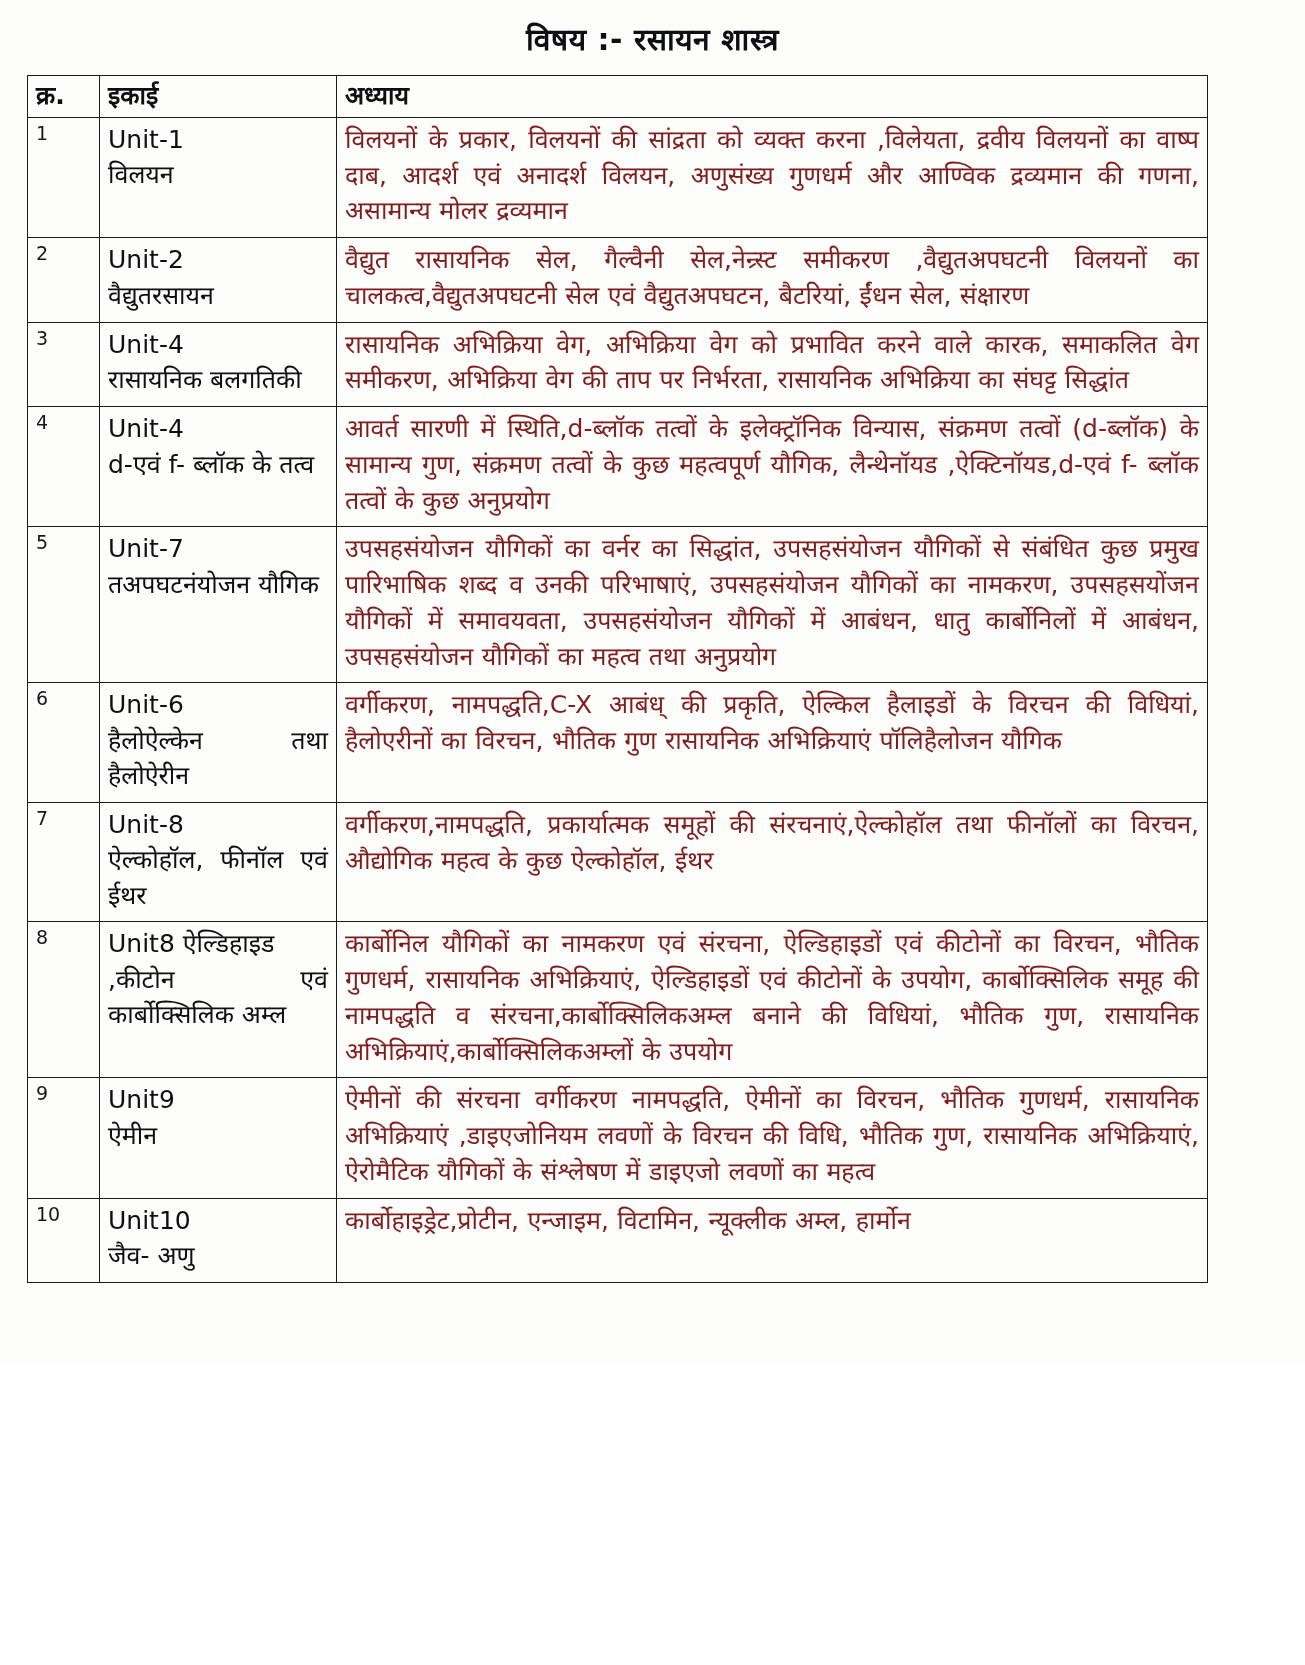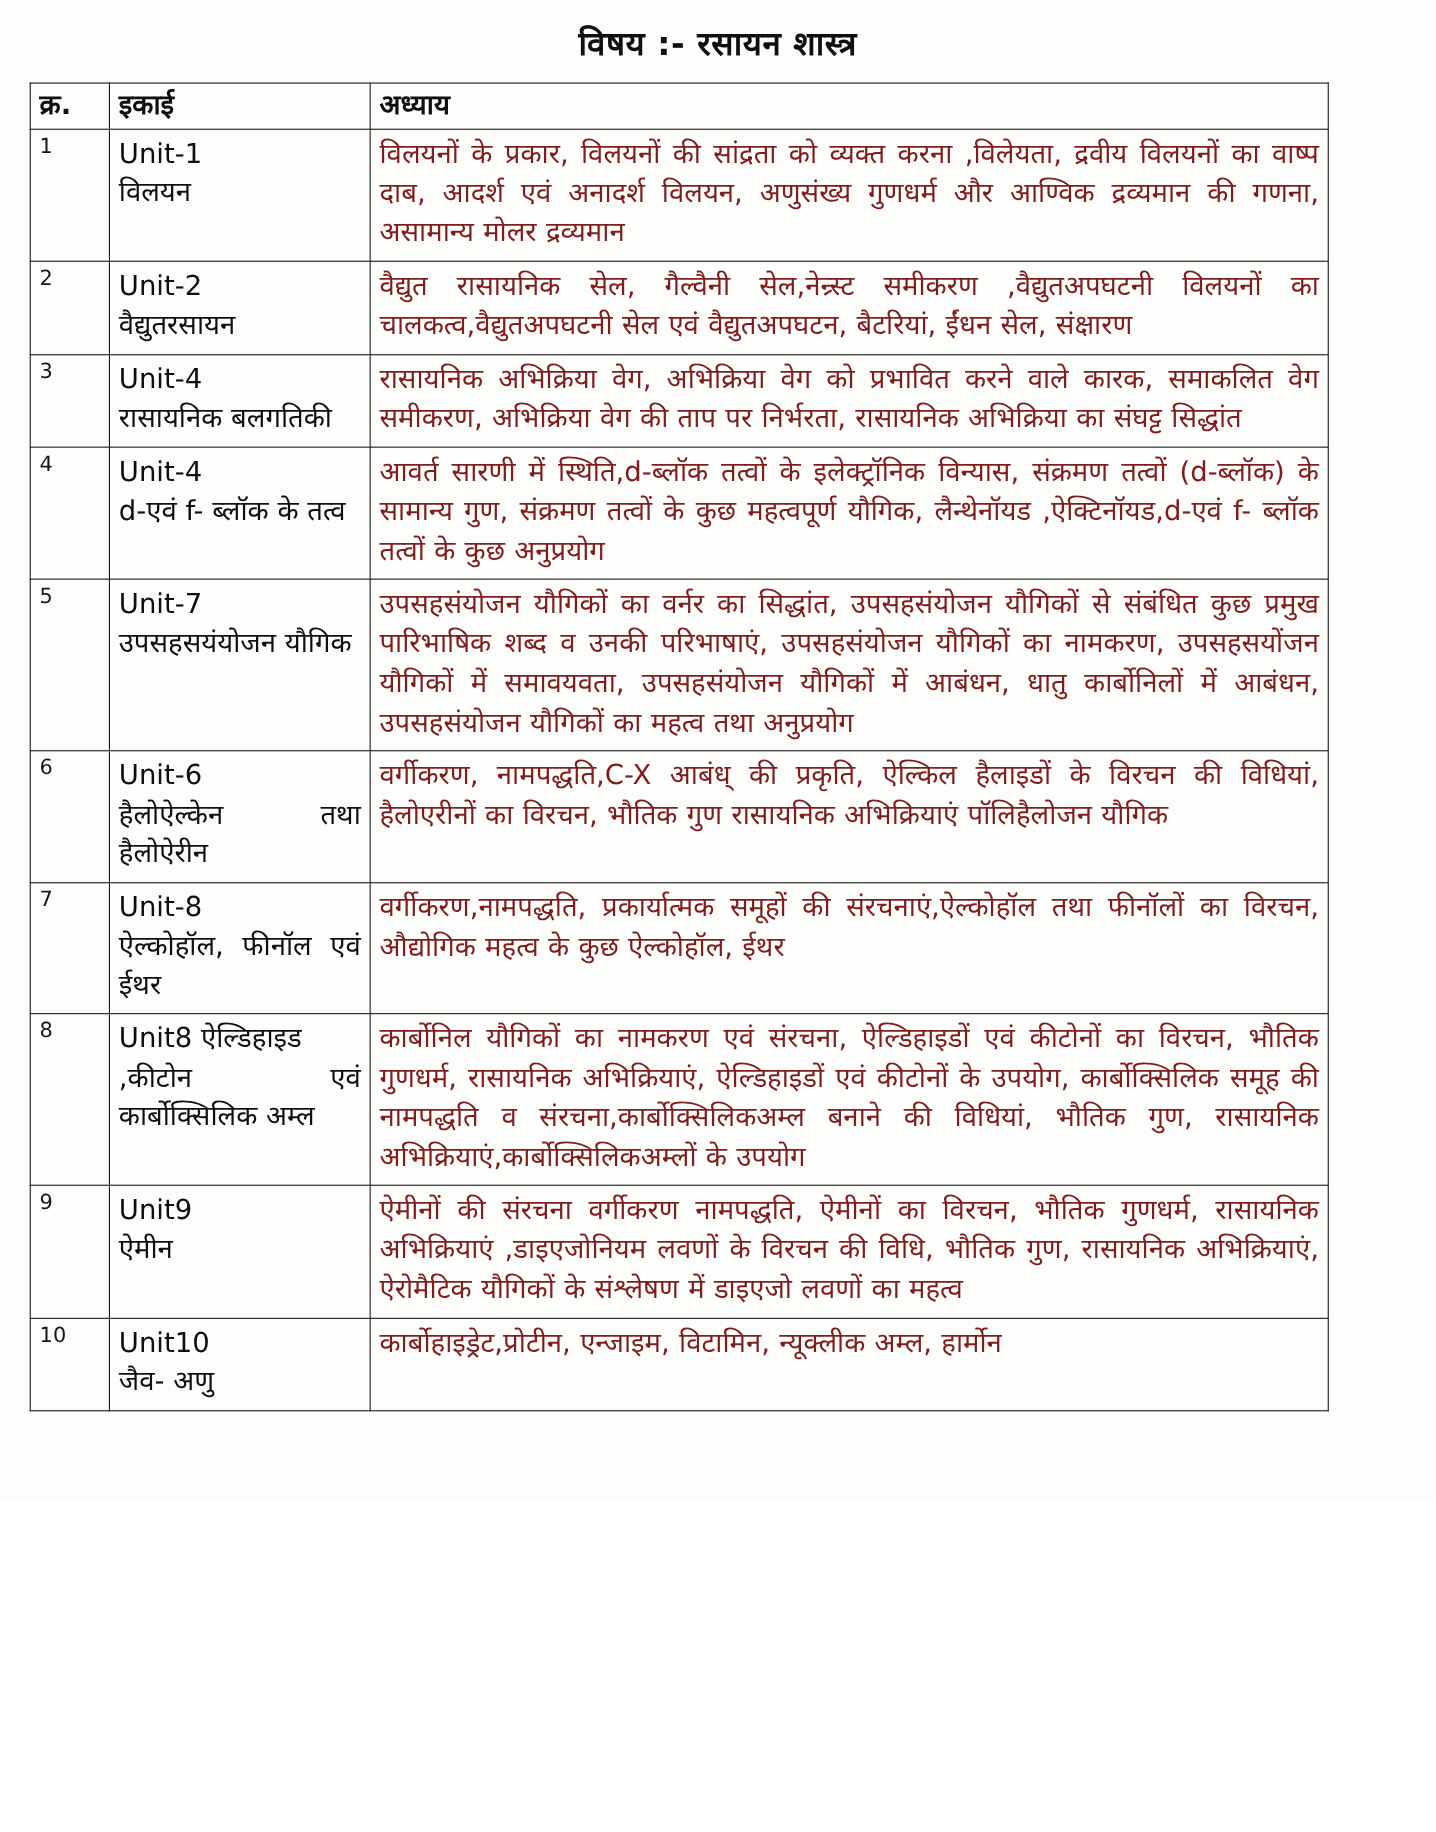--- a/index.html
+++ b/index.html
@@ -166,21 +166,21 @@
           <span class="unit-code">Unit-4</span>
           <span class="unit-name">d-एवं f- ब्लॉक के तत्व</span>
         </td>
         <td class="cell-chapter">आवर्त सारणी में स्थिति,d-ब्लॉक तत्वों के इलेक्ट्रॉनिक  विन्यास, संक्रमण तत्वों (d-ब्लॉक) के सामान्य गुण, संक्रमण तत्वों के कुछ महत्वपूर्ण यौगिक, लैन्थेनॉयड ,ऐक्टिनॉयड,d-एवं f- ब्लॉक तत्वों के कुछ अनुप्रयोग</td>
       </tr>
 
       <tr data-row="4">
         <td class="cell-sno">5</td>
         <td class="cell-unit">
           <span class="unit-code">Unit-7</span>
-          <span class="unit-name">उपसहसयंयोजन यौगिक</span>
+          <span class="unit-name">तअपघटनंयोजन यौगिक</span>
         </td>
         <td class="cell-chapter">उपसहसंयोजन यौगिकों का वर्नर का सिद्धांत, उपसहसंयोजन यौगिकों से संबंधित कुछ प्रमुख पारिभाषिक शब्द व उनकी परिभाषाएं, उपसहसंयोजन यौगिकों का नामकरण, उपसहसयोंजन यौगिकों में समावयवता, उपसहसंयोजन यौगिकों में आबंधन, धातु कार्बोनिलों में आबंधन, उपसहसंयोजन यौगिकों का महत्व तथा अनुप्रयोग</td>
       </tr>
 
       <tr data-row="5">
         <td class="cell-sno">6</td>
         <td class="cell-unit">
           <span class="unit-code">Unit-6</span>
           <span class="unit-name">हैलोऐल्केन  तथा हैलोऐरीन</span>
         </td>

